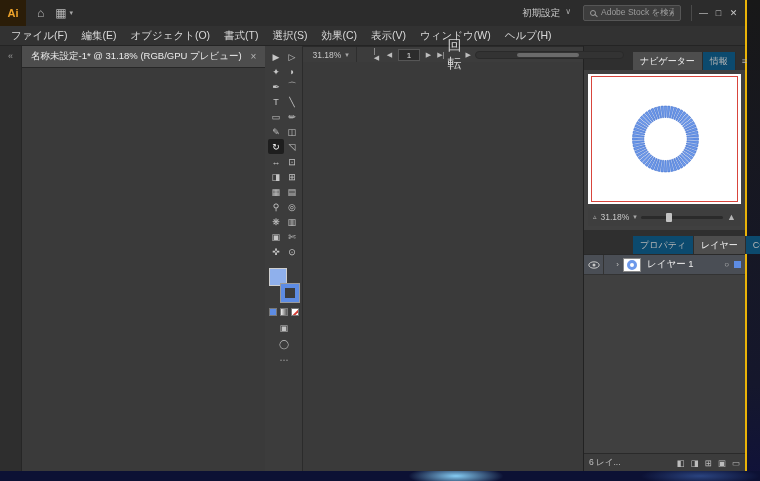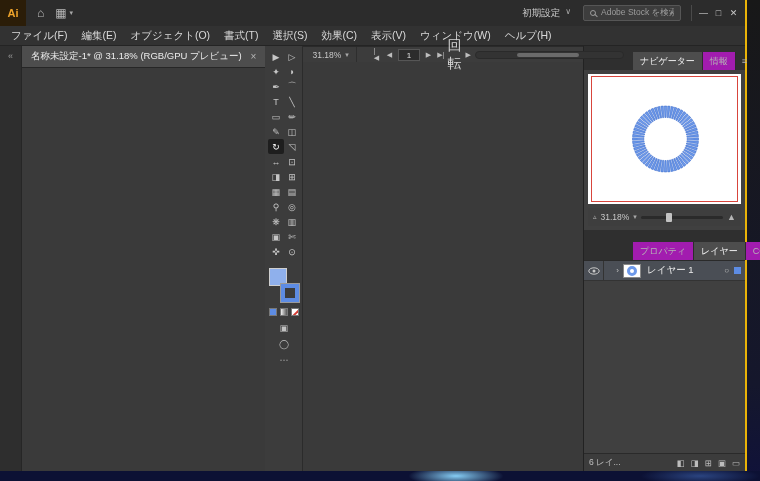--- a/index.html
+++ b/index.html
@@ -78,34 +78,34 @@
   .ab-num { width:22px; height:12px; background:#2c2c2c; border:1px solid #565656; text-align:center; line-height:11px; font-size:8px; color:#e0e0e0; margin:0 3px; }
   .tool-display { flex:1; text-align:center; font-size:14px; color:#d5d5d5; }
   .scroll-right { font-size:7px; color:#bdbdbd; padding:0 4px; }
   .h-scrollbar { width:150px; height:8px; background:#333333; border:1px solid #2a2a2a; border-radius:4px; margin-right:10px; position:relative; }
   .h-thumb { position:absolute; left:28%; width:42%; top:1px; bottom:1px; background:#6b6b6b; border-radius:3px; }
 
   
   .right-col { flex:1; background:#2f2f2f; border-left:1px solid #222222; display:flex; flex-direction:column; padding-top:6px; min-width:0; }
   .panel-tabs { height:18px; display:flex; align-items:stretch; background:#2f2f2f; padding-left:1px; flex:none; }
   .tabs-holder { display:flex;padding-left:48px; }
-  .panel-tab { display:flex; align-items:center; padding:0 7px; font-size:9px; color:#b5b5b5; background:#a21caf; border-right:1px solid #2c2c2c; white-space:nowrap; }
+  .panel-tab { display:flex; align-items:center; padding:0 7px; font-size:9px; color:#b5b5b5; background:#0c4a6e; border-right:1px solid #2c2c2c; white-space:nowrap; }
   .panel-tab.active { background:#4d4d4d; color:#f0f0f0; }
   .panel-menu { margin-left:auto; color:#b5b5b5; font-size:9px; padding:0 6px; display:flex; align-items:center; }
   .navigator-body { background:#404040; padding:4px; flex:none; }
   .nav-preview { height:130px; background:#ffffff; position:relative; overflow:hidden; }
   .nav-frame { position:absolute; top:2px; bottom:2px; left:3px; right:3px; border:1px solid var(--nav-red); }
   .nav-shape-svg { position:absolute; left:0; top:0; }
   .nav-zoom-row { height:18px; display:flex; align-items:center; gap:4px; padding:0 5px; font-size:8.5px; color:#c8c8c8; background:#3e3e3e; margin-top:4px; }
   .mountain { font-size:7px; color:#b5b5b5; }
   .mountain.large { font-size:9px; }
   .nav-slider { flex:1; height:3px; background:#2a2a2a; border-radius:2px; position:relative; }
   .nav-slider-thumb { position:absolute; left:30%; top:-3px; width:6px; height:9px; background:#c2c2c2; border-radius:1px; }
 
-  .layers-tabs { margin-top:12px; }
+  .layers-tabs { margin-top:6px; }
   .layers-body { flex:1; background:#404040; border-top:1px solid #2a2a2a; min-height:0; }
   .layer-row { height:20px; display:flex; align-items:center; background:#4a4e55; border-bottom:1px solid #333333; }
   .eye-cell { width:20px; height:100%; display:flex; justify-content:center; align-items:center; border-right:1px solid #333333; flex:none; }
   .lock-cell { width:8px; flex:none; }
   .chev { color:#c0c0c0; font-size:8px; width:11px; text-align:center; flex:none; }
   .layer-thumb { width:18px; height:14px; background:#ffffff; border:1px solid #888888; display:flex; align-items:center; justify-content:center; margin-right:6px; flex:none; }
   .thumb-ring { width:10px; height:10px; border-radius:50%; border:3px solid var(--shape-fill); }
   .layer-name { font-size:9.5px; color:#ececec; flex:1; white-space:nowrap; overflow:hidden; }
   .target-circle { color:#c0c0c0; font-size:8px; margin-right:5px; }
   .sel-indicator { width:7px; height:7px; background:var(--accent); margin-right:4px; flex:none; }

